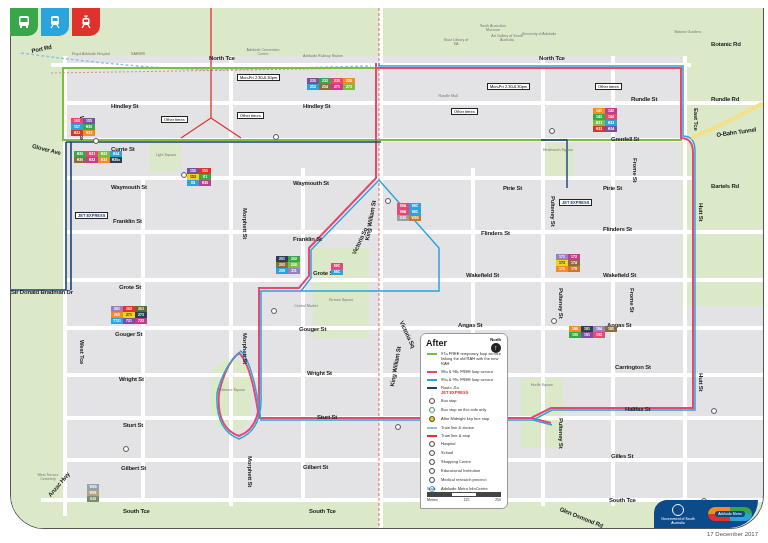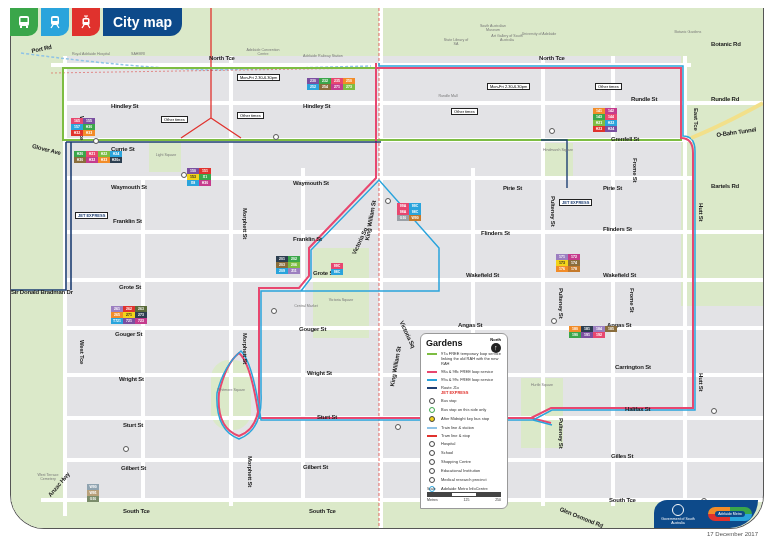--- a/index.html
+++ b/index.html
@@ -54,21 +54,20 @@
       </svg>
   </div>
   <div class="hdr-tab" style="background:#e0322d">
     <svg width="14" height="14" viewBox="0 0 14 14">
         <path d="M5 1 H9 M7 1 V3" stroke="#fff" stroke-width="1"></path>
         <rect x="3.5" y="3" width="7" height="7" rx="1.5" fill="#fff"></rect>
         <rect x="5" y="4.5" width="4" height="2.5" fill="#e0322d"></rect>
         <path d="M3 13 L5 10 M11 13 L9 10" stroke="#fff" stroke-width="1.3"></path>
       </svg>
   </div>
-  <div class="hdr-title">City map</div>
 </div>
 
 <div class="frame">
 
   <div class="park" style="left:0;top:0;width:752px;height:48px;"></div>
   <div class="park" style="left:0;top:48px;width:52px;height:472px;"></div>
   <div class="park" style="left:670px;top:48px;width:82px;height:250px;"></div>
   <div class="park" style="left:0;top:492px;width:752px;height:28px;"></div>
   <div class="park" style="left:302px;top:240px;width:56px;height:90px;"></div>
   <div class="park" style="left:200px;top:352px;width:40px;height:70px;border-radius:18px;"></div>
@@ -313,21 +312,21 @@
   <div class="stop" style="left:538px;top:120px;"></div>
   <div class="stop" style="left:260px;top:300px;"></div>
   <div class="stop" style="left:540px;top:310px;"></div>
   <div class="stop" style="left:700px;top:400px;"></div>
   <div class="stop" style="left:384px;top:416px;"></div>
   <div class="stop" style="left:112px;top:438px;"></div>
   <div class="stop" style="left:690px;top:490px;"></div>
 </div>
 
 <div class="legend">
-  <h3>Gardens</h3>
+  <h3>After</h3>
   <div class="north">
     <div>North</div>
     <div class="arrow">↑</div>
   </div>
   <div class="leg-row">
       <span class="leg-sym">
         <span class="leg-line" style="background:#7dbd42"></span>
       </span>
       <span>97a FREE temporary loop service linking the old RAH with the new RAH</span>
     </div>

